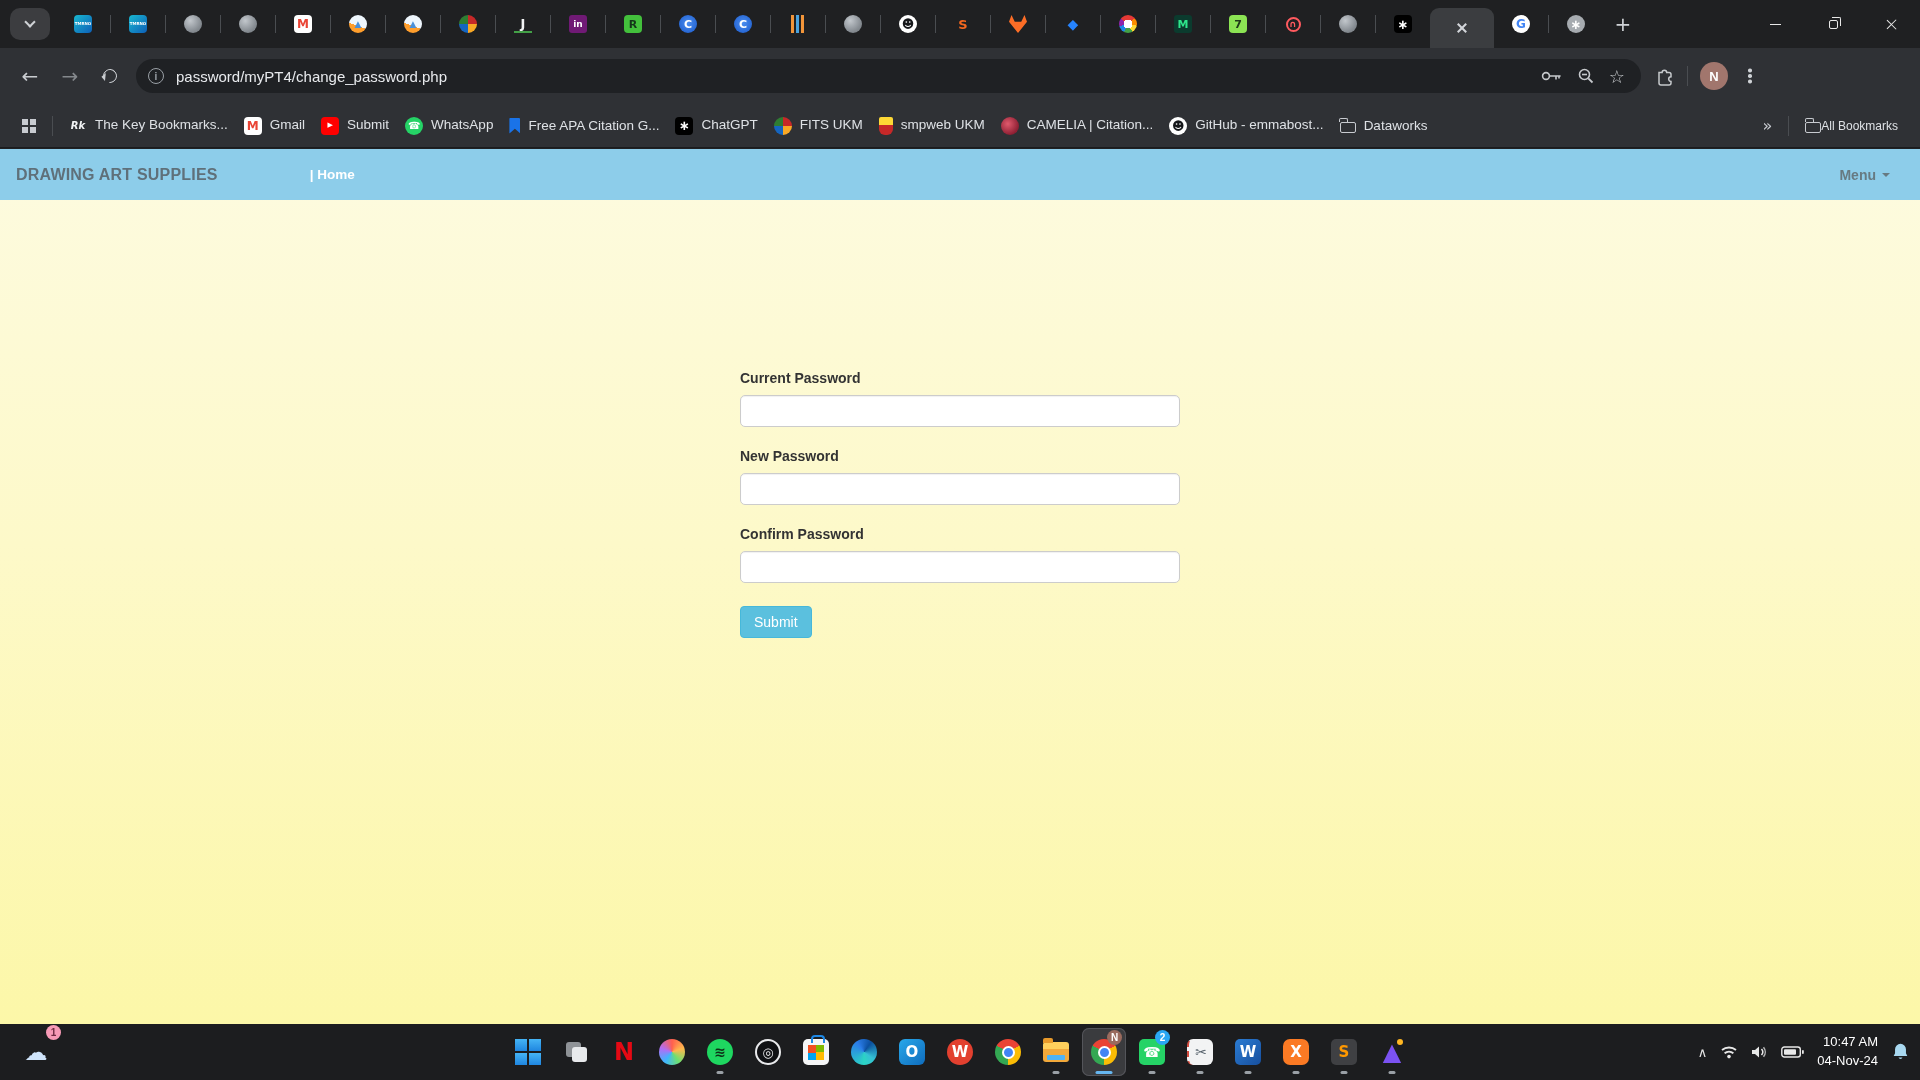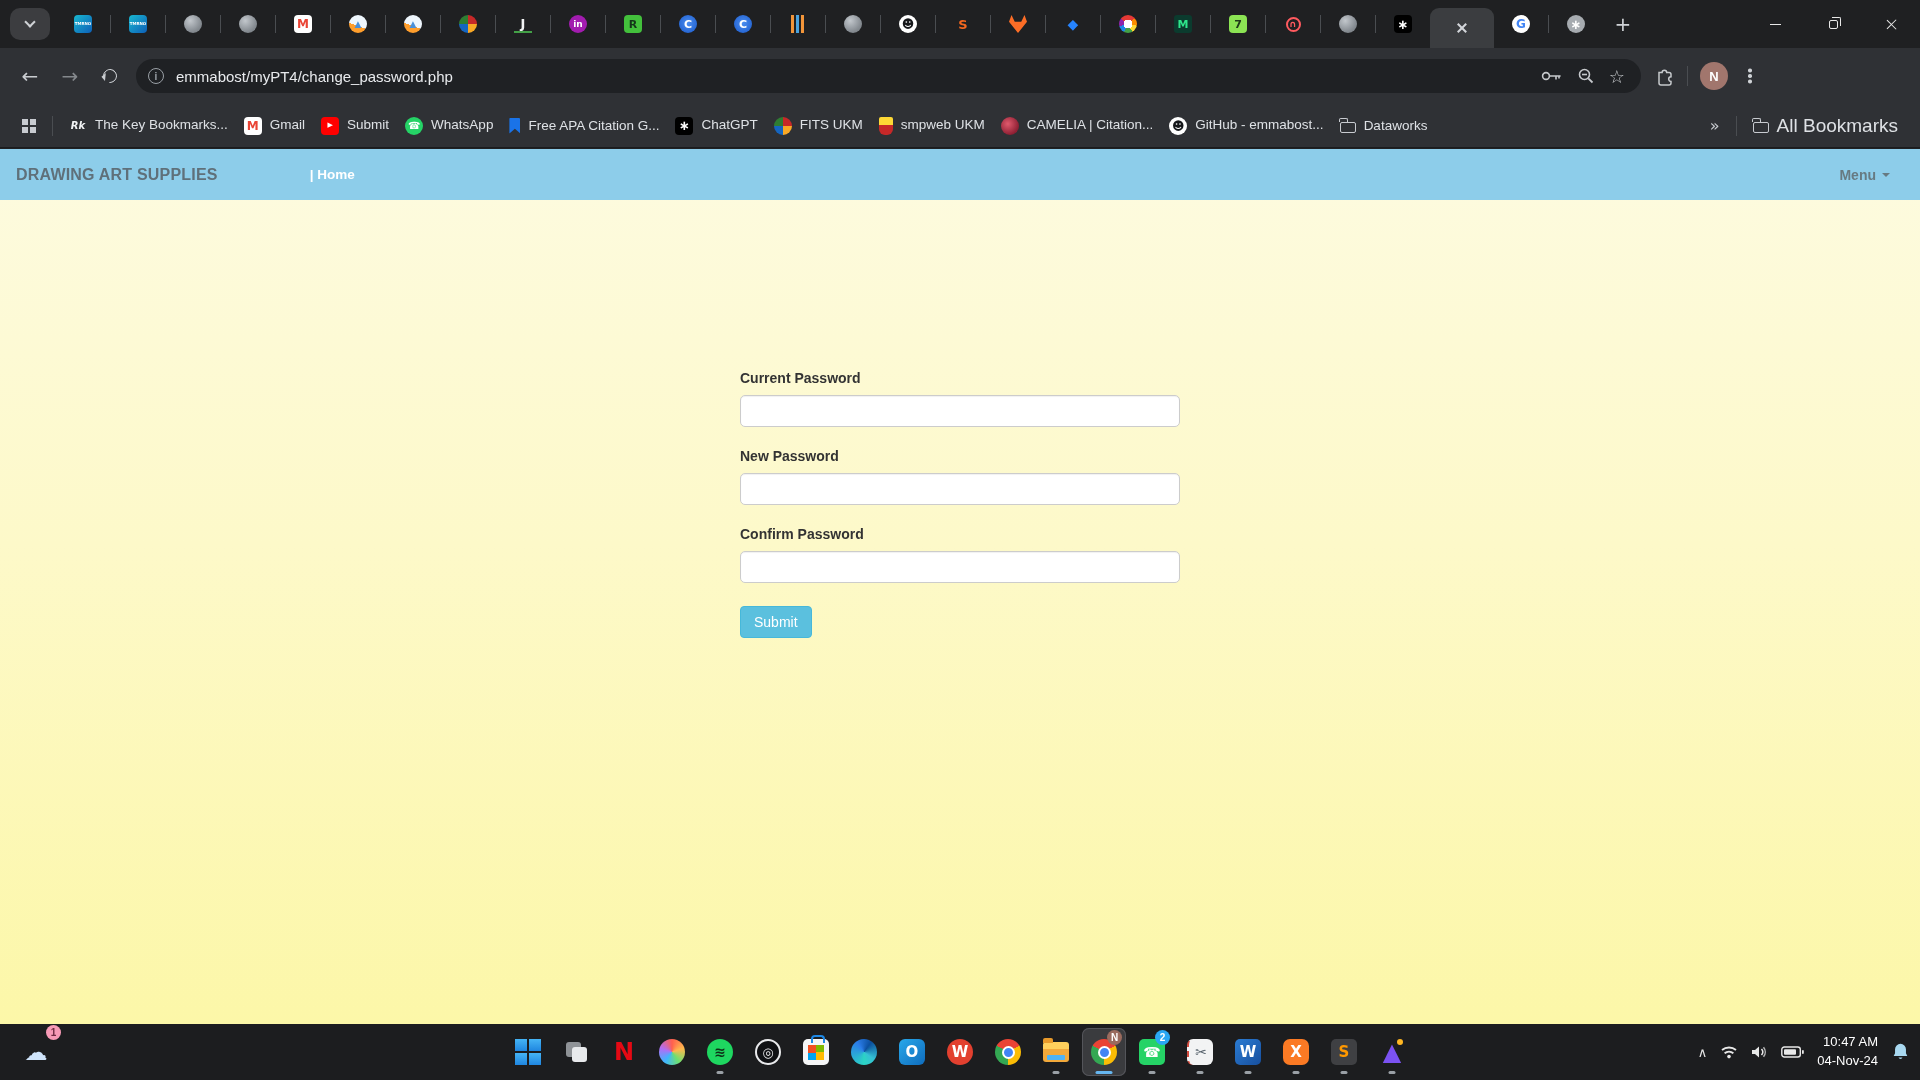--- a/index.html
+++ b/index.html
@@ -28,21 +28,21 @@
   .wc-close i::before{transform:rotate(45deg)}.wc-close i::after{transform:rotate(-45deg)}
 
   
   .fv{width:18px;height:18px;border-radius:4px;display:inline-flex;align-items:center;justify-content:center;font:700 11px "DejaVu Sans",sans-serif;line-height:1;flex:none}
   .ic-tmrno{background:linear-gradient(135deg,#19b8d0,#0d5fb8);color:#fff;font-size:4px;letter-spacing:0}
   .ic-globe{border-radius:50%;background:radial-gradient(circle at 35% 32%,#c2c7cc,#878d93 62%,#6b7176)}
   .ic-gmail{background:#fff;color:#e94435;font-size:12px}
   .ic-rocket{border-radius:50%;background:linear-gradient(200deg,#eef6fd 0 58%,#ff9e2c 58% 100%);color:#4a90d9;font-size:9px}
   .ic-crest{border-radius:50%;background:conic-gradient(#c62828 0 25%,#f9a825 25% 50%,#1565c0 50% 75%,#2e7d32 75% 100%)}
   .ic-letterj{background:transparent;color:#f1f3f4;font-size:13px;border-radius:0;border-bottom:2px solid #43a047}
-  .ic-linkedin{background:#a21caf;color:#fff;font-size:9px;border-radius:9px}
+  .ic-linkedin{background:#701a75;color:#fff;font-size:9px;border-radius:3px}
   .ic-greenr{background:#43c03c;color:#14351a;font-size:11px}
   .ic-cblue{border-radius:50%;background:radial-gradient(circle at 50% 45%,#4a8df0,#1958c9);color:#fff;font-size:11px}
   .ic-bars{background:linear-gradient(90deg,transparent 0 2px,#f2953a 2px 5px,transparent 5px 7px,#4aa3df 7px 10px,transparent 10px 12px,#f2953a 12px 15px,transparent 15px);border-radius:2px}
   .ic-github{background:#fff;border-radius:50%;color:#15171a;font-size:12px}
   .ic-sorange{background:transparent;color:#f4671f;font-size:13px}
   .ic-gitlab{background:#fc6d26;border-radius:0;clip-path:polygon(50% 100%,0 38%,14% 0,32% 38%,68% 38%,86% 0,100% 38%)}
   .ic-jira{background:transparent;color:#2684ff;font-size:14px}
   .ic-palette{border-radius:50%;background:radial-gradient(circle at 50% 50%,#fff 0 34%,transparent 35%),conic-gradient(#e53935 0 14%,#fb8c00 14% 28%,#fdd835 28% 42%,#43a047 42% 57%,#1e88e5 57% 71%,#8e24aa 71% 85%,#e53935 85% 100%)}
   .ic-medium{background:#0b3b2e;color:#2ee58b;font-size:11px;border-radius:3px}
   .ic-lime7{background:#8ce454;color:#203a1a;font-size:11px}
@@ -75,21 +75,21 @@
   .vsep{width:1px;height:20px;background:#4a4d51}
   .avatar{width:28px;height:28px;border-radius:50%;background:#a1766d;color:#fff;font:700 13px "Liberation Sans",sans-serif;display:flex;align-items:center;justify-content:center}
   .dots{width:3.5px;height:3.5px;border-radius:50%;background:#cfd2d6;box-shadow:0 -5.5px 0 #cfd2d6,0 5.5px 0 #cfd2d6;margin:0 8px}
 
   
   #bookmarksbar{position:absolute;top:104px;left:0;right:0;height:44px;background:#2f3135;display:flex;align-items:center;padding:0 14px;border-bottom:1px solid #1b1c1e}
   .bm{display:flex;align-items:flex-start;gap:8px;padding:5px 8px;border-radius:8px;color:#dee1e5;font-size:13.5px;white-space:nowrap;flex:none}
   .bmlabel{max-width:150px;overflow:hidden;text-overflow:ellipsis}
   .bmsep{width:1px;height:20px;background:#4a4d51;margin:0 8px;flex:none}
   .overflow{color:#c8cbd0;font:400 16px "DejaVu Sans",sans-serif;padding:0 8px;margin-left:auto}
-  #allbookmarks{display:flex;align-items:center;gap:8px;color:#dee1e5;font-size:19px;padding:5px 8px}
+  #allbookmarks{display:flex;align-items:center;color:#dee1e5;font-size:12px;padding:5px 8px}
 
   
   #page{position:absolute;top:149px;left:0;right:0;bottom:56px;background:linear-gradient(180deg,#fdfbe0 0%,#fdf9c9 45%,#fcf7a8 100%);overflow:hidden}
   #sitenav{height:51px;background:#8dcdea;display:flex;align-items:center;padding:0 16px}
   .brand{color:#5f707a;font-weight:700;font-size:16px;letter-spacing:.2px}
   .homelink{color:#fff;font-weight:700;font-size:13.5px;margin-left:92px}
   .menulink{margin-left:auto;color:#677a82;font-weight:700;font-size:14px;display:flex;align-items:center;gap:6px;padding-right:14px}
   .caret{width:0;height:0;border-left:4px solid transparent;border-right:4px solid transparent;border-top:4px solid #677a82}
   #formwrap{position:absolute;left:740px;top:221px;width:440px}
   #formtitle{font-size:26px;font-weight:400;color:#3b3b3b;margin-bottom:30px}
@@ -277,21 +277,21 @@
 </div>
 
 <div id="toolbar">
   <div class="navbtn">←</div>
   <div class="navbtn dim">→</div>
   <div class="navbtn">
       <span class="reload"></span>
     </div>
   <div id="omnibox">
     <span class="infoic">i</span>
-    <span class="urltext">emmabost/myPT4/change_password.php</span>
+    <span class="urltext">password/myPT4/change_password.php</span>
     <span class="boxicons">
       <svg width="22" height="14" viewBox="0 0 22 14">
           <circle cx="5" cy="7" r="3.4" stroke="#c6c9cc" stroke-width="1.6" fill="none"></circle>
           <path d="M8.6 7h11M15 7v3.6M18 7v2.6" stroke="#c6c9cc" stroke-width="1.6" fill="none"></path>
         </svg>
       <svg width="18" height="18" viewBox="0 0 18 18">
           <circle cx="7.5" cy="7.5" r="5" stroke="#c6c9cc" stroke-width="1.6" fill="none"></circle>
           <path d="M5 7.5h5" stroke="#c6c9cc" stroke-width="1.6"></path>
           <path d="M11.3 11.3l4.2 4.2" stroke="#c6c9cc" stroke-width="1.8"></path>
         </svg>

